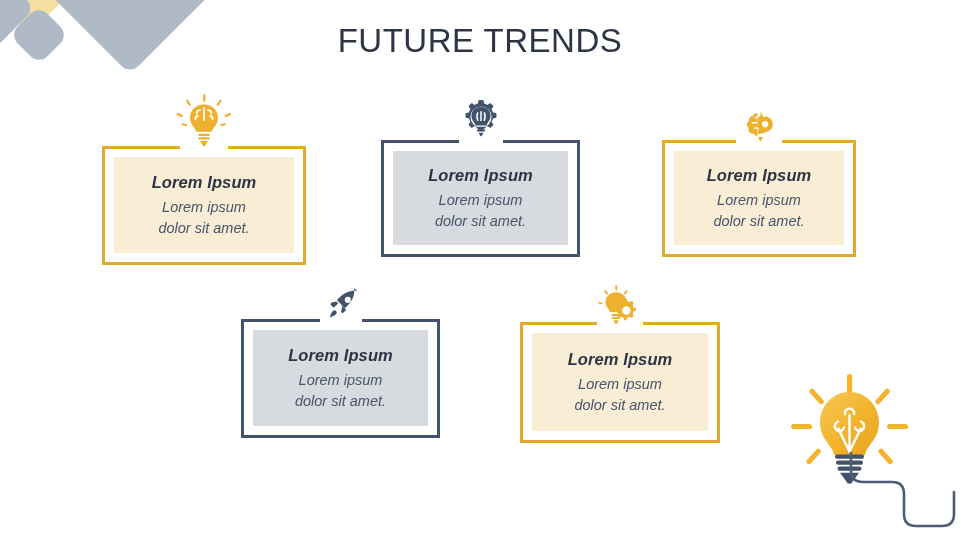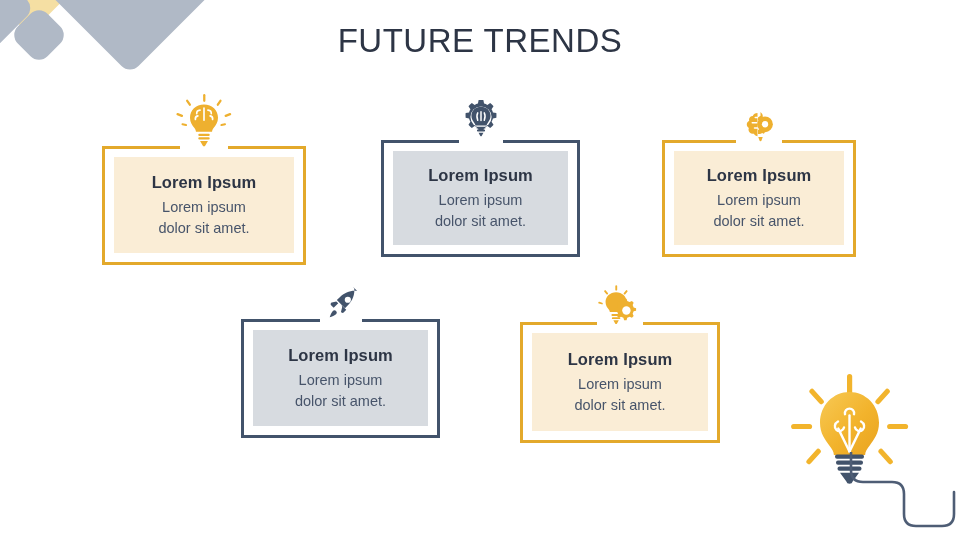--- a/index.html
+++ b/index.html
@@ -30,21 +30,21 @@
     border-style:solid;border-width:3px;
     background:transparent;
   }
   
   .card .notch{
     position:absolute;top:-4px;left:50%;transform:translateX(-50%);
     height:9px;background:#ffffff;
   }
   .card .inner{
     position:absolute;box-sizing:border-box;
-    display:flex;flex-direction:column;align-items:center;justify-content:center;
+    display:flex;flex-direction:column;align-items:center;justify-content:center;font-style:italic;
   }
   .card .c-title{
     font-size:16.5px;font-weight:700;color:#2d3545;
     line-height:1.25;letter-spacing:.1px;white-space:nowrap;
   }
   .card .c-body{
     margin-top:5px;font-size:14.5px;color:#47546a;line-height:1.42;
     text-align:center;white-space:pre-line;
   }
   .card .c-icon{

